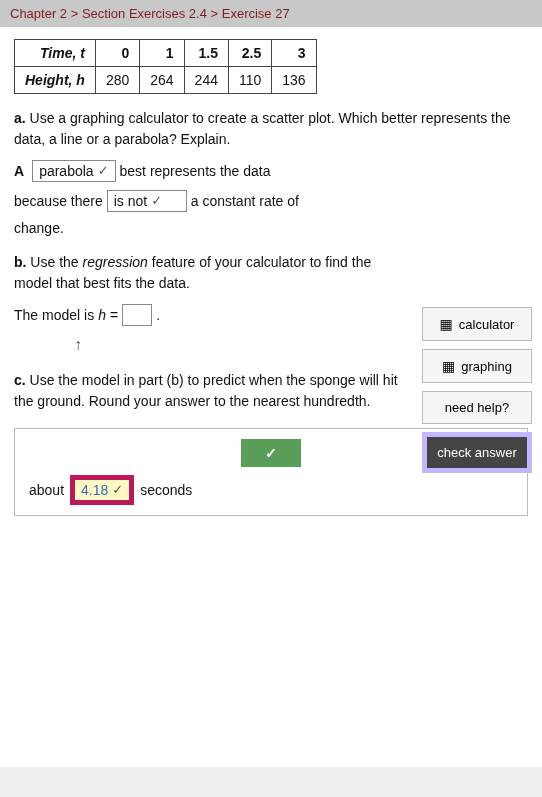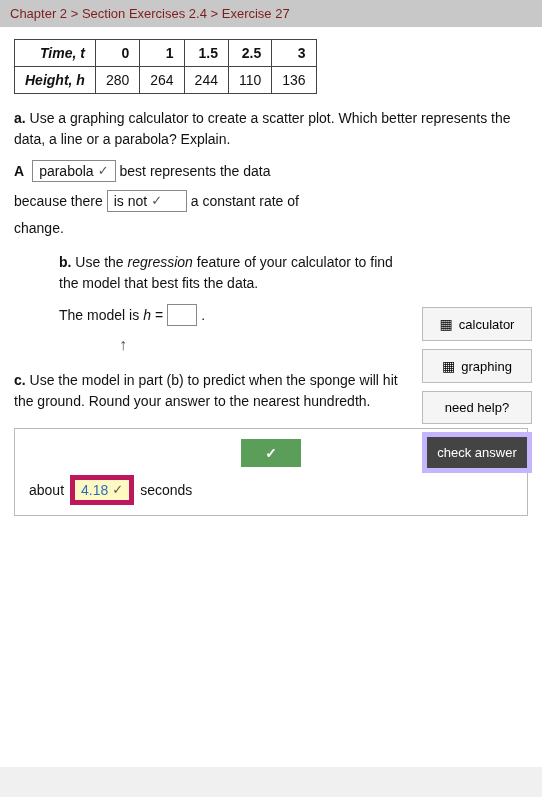--- a/index.html
+++ b/index.html
@@ -245,21 +245,21 @@
         <span class="check-icon">✓</span>
       </div>
       <span>a constant rate of</span>
     </div>
 
     <div class="answer-row">
       <span>change.</span>
     </div>
   </div>
 
-  <div class="part-section part-b-text" style="margin-top: 16px; margin-left: 45px;">
+  <div class="part-section part-b-text" style="margin-top: 16px;">
     <div class="question-text">
       <span class="part-label">b.</span>
       <span> Use the </span><span class="italic">regression</span><span> feature of your calculator to find the model that best fits the data.</span>
     </div>
     <div class="model-row">
       <span>The model is </span>
       <span class="italic">h</span>
       <span>=</span>
       <div class="model-input"></div>
       <span>.</span>

